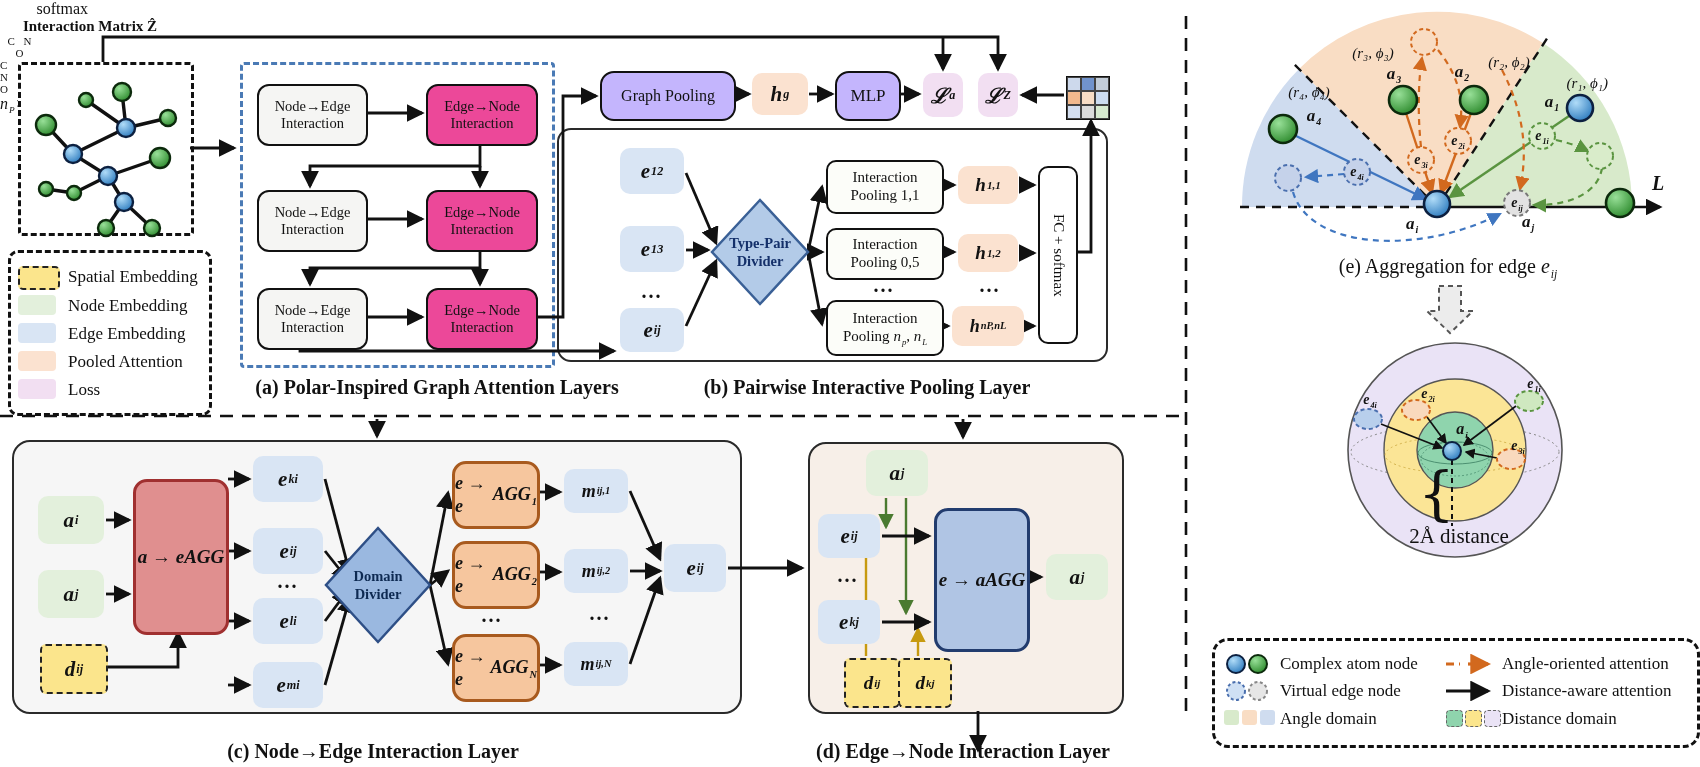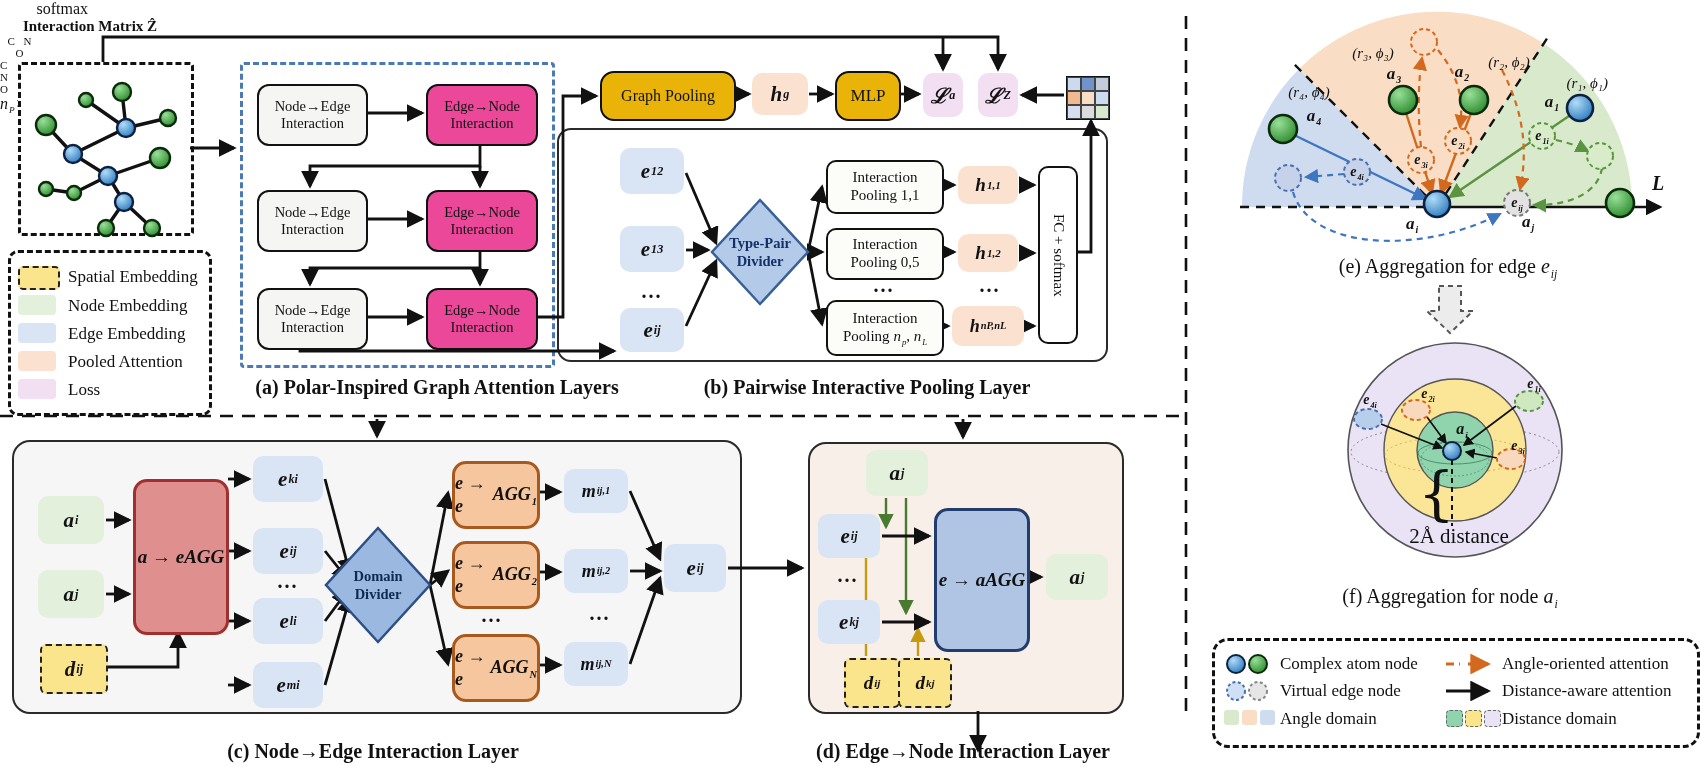--- a/index.html
+++ b/index.html
@@ -5,21 +5,21 @@
   html,body{margin:0;padding:0;background:#fff;}
   #stage{position:relative;width:1700px;height:767px;background:#fff;overflow:hidden;
          font-family:"Liberation Serif","DejaVu Serif",serif;color:#111;}
   .abs{position:absolute;}
   .frame{position:absolute;background:#fff;}
   .panel{position:absolute;border:2.5px solid #2a2a2a;border-radius:18px;}
   .box{position:absolute;border:2.5px solid #111;border-radius:12px;background:#f5f5f3;
        display:flex;flex-direction:column;align-items:center;justify-content:center;
        font-size:14.5px;line-height:1.18;text-align:center;}
   .box.en{background:#ec4899;}
-  .box.gray{background:#eab308;border-radius:14px;font-size:17px;text-align:right;}
+  .box.gray{background:#c4b5fd;border-radius:14px;font-size:17px;text-align:right;}
   .box.ip{background:#fcfdf9;border-width:2.2px;border-radius:10px;font-size:15px;}
   .chip{position:absolute;display:flex;align-items:center;justify-content:center;
         border-radius:10px;font-style:italic;font-weight:bold;font-size:21px;}
   .chip.small{font-size:18px;}
   .cgreen{background:#e3f0dc;} .cblue{background:#d9e5f4;} .corange{background:#fbe2d0;}
   .cpink{background:#f2dff2;}
   .cyellow{background:#fbe58c;border:2.2px dashed #222;border-radius:6px;}
   .aggbox{position:absolute;display:flex;flex-direction:row;align-items:center;justify-content:center;
           font-style:italic;font-weight:bold;border-radius:14px;font-size:19px;line-height:1.3;}
   sub{font-size:58%;font-style:inherit;font-weight:inherit;line-height:0;margin-left:1px;}
@@ -516,22 +516,20 @@
   <div class="caps" style="left:1292px;top:255px;width:312px;">
     <span>(e) Aggregation for edge </span><span class="mi">e</span><sub class="mi">ij</sub></div>
 
   <div class="vlabel" style="left:1348px;top:392px;width:44px;"><span>e</span><sub>4i</sub></div>
   <div class="vlabel" style="left:1406px;top:386px;width:44px;"><span>e</span><sub>2i</sub></div>
   <div class="vlabel" style="left:1512px;top:376px;width:44px;"><span>e</span><sub>1i</sub></div>
   <div class="vlabel" style="left:1496px;top:438px;width:44px;"><span>e</span><sub>3i</sub></div>
   <div class="vlabel" style="left:1440px;top:420px;width:44px;font-size:16px;"><span>a</span><sub>i</sub></div>
   <div class="abs" style="left:1418px;top:452px;width:30px;height:84px;font-size:58px;line-height:84px;font-family:'DejaVu Serif',serif;">{</div>
   <div class="caps" style="left:1377px;top:524px;width:164px;font-size:21px;">2Å distance</div>
-  <div class="caps" style="left:1294px;top:585px;width:312px;">
-    <span>(f) Aggregation for node </span><span class="mi">a</span><sub class="mi">i</sub></div>
 
   <div class="legrow" style="left:1280px;top:654px;">Complex atom node</div>
   <div class="legrow" style="left:1502px;top:654px;">Angle-oriented attention</div>
   <div class="legrow" style="left:1280px;top:681px;">Virtual edge node</div>
   <div class="legrow" style="left:1502px;top:681px;">Distance-aware attention</div>
   <div class="legrow" style="left:1280px;top:709px;">Angle domain</div>
   <div class="legrow" style="left:1502px;top:709px;">Distance domain</div>
   <div class="sq" style="left: 1224px; top: 710px; background: rgb(216, 234, 203);"></div>
   <div class="sq" style="left: 1242px; top: 710px; background: rgb(249, 221, 196);"></div>
   <div class="sq" style="left: 1260px; top: 710px; background: rgb(207, 220, 239);"></div>

